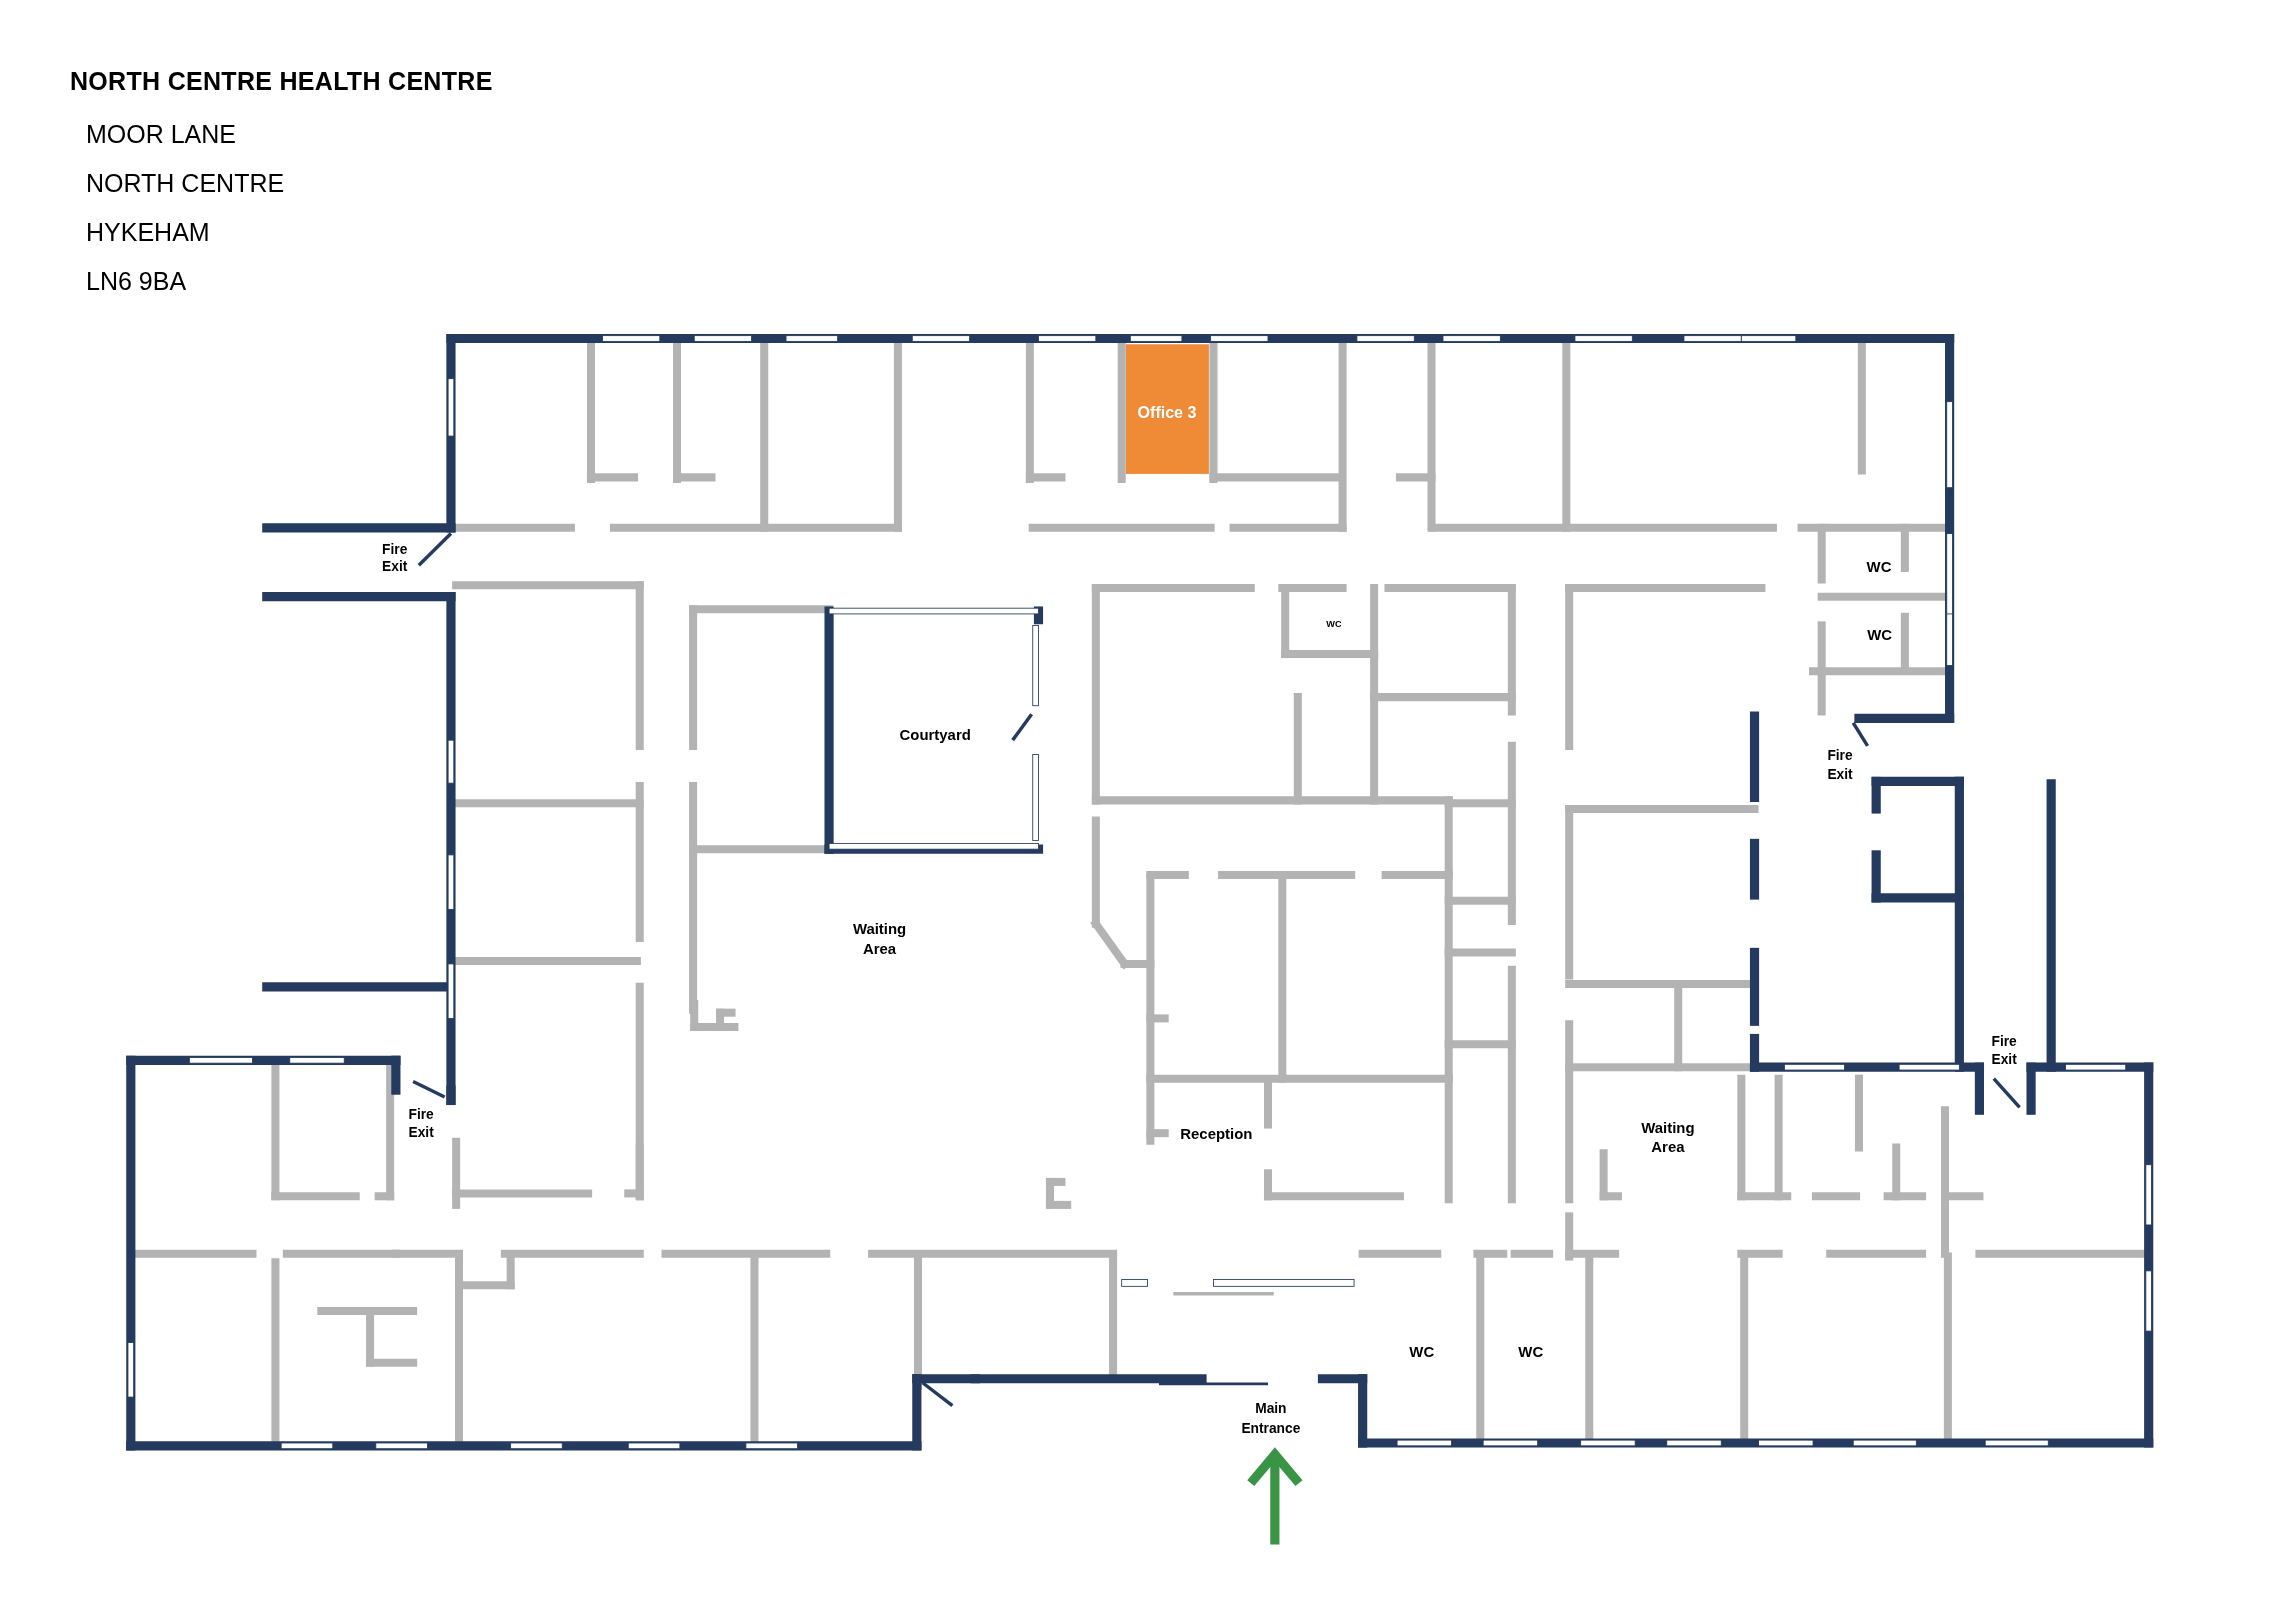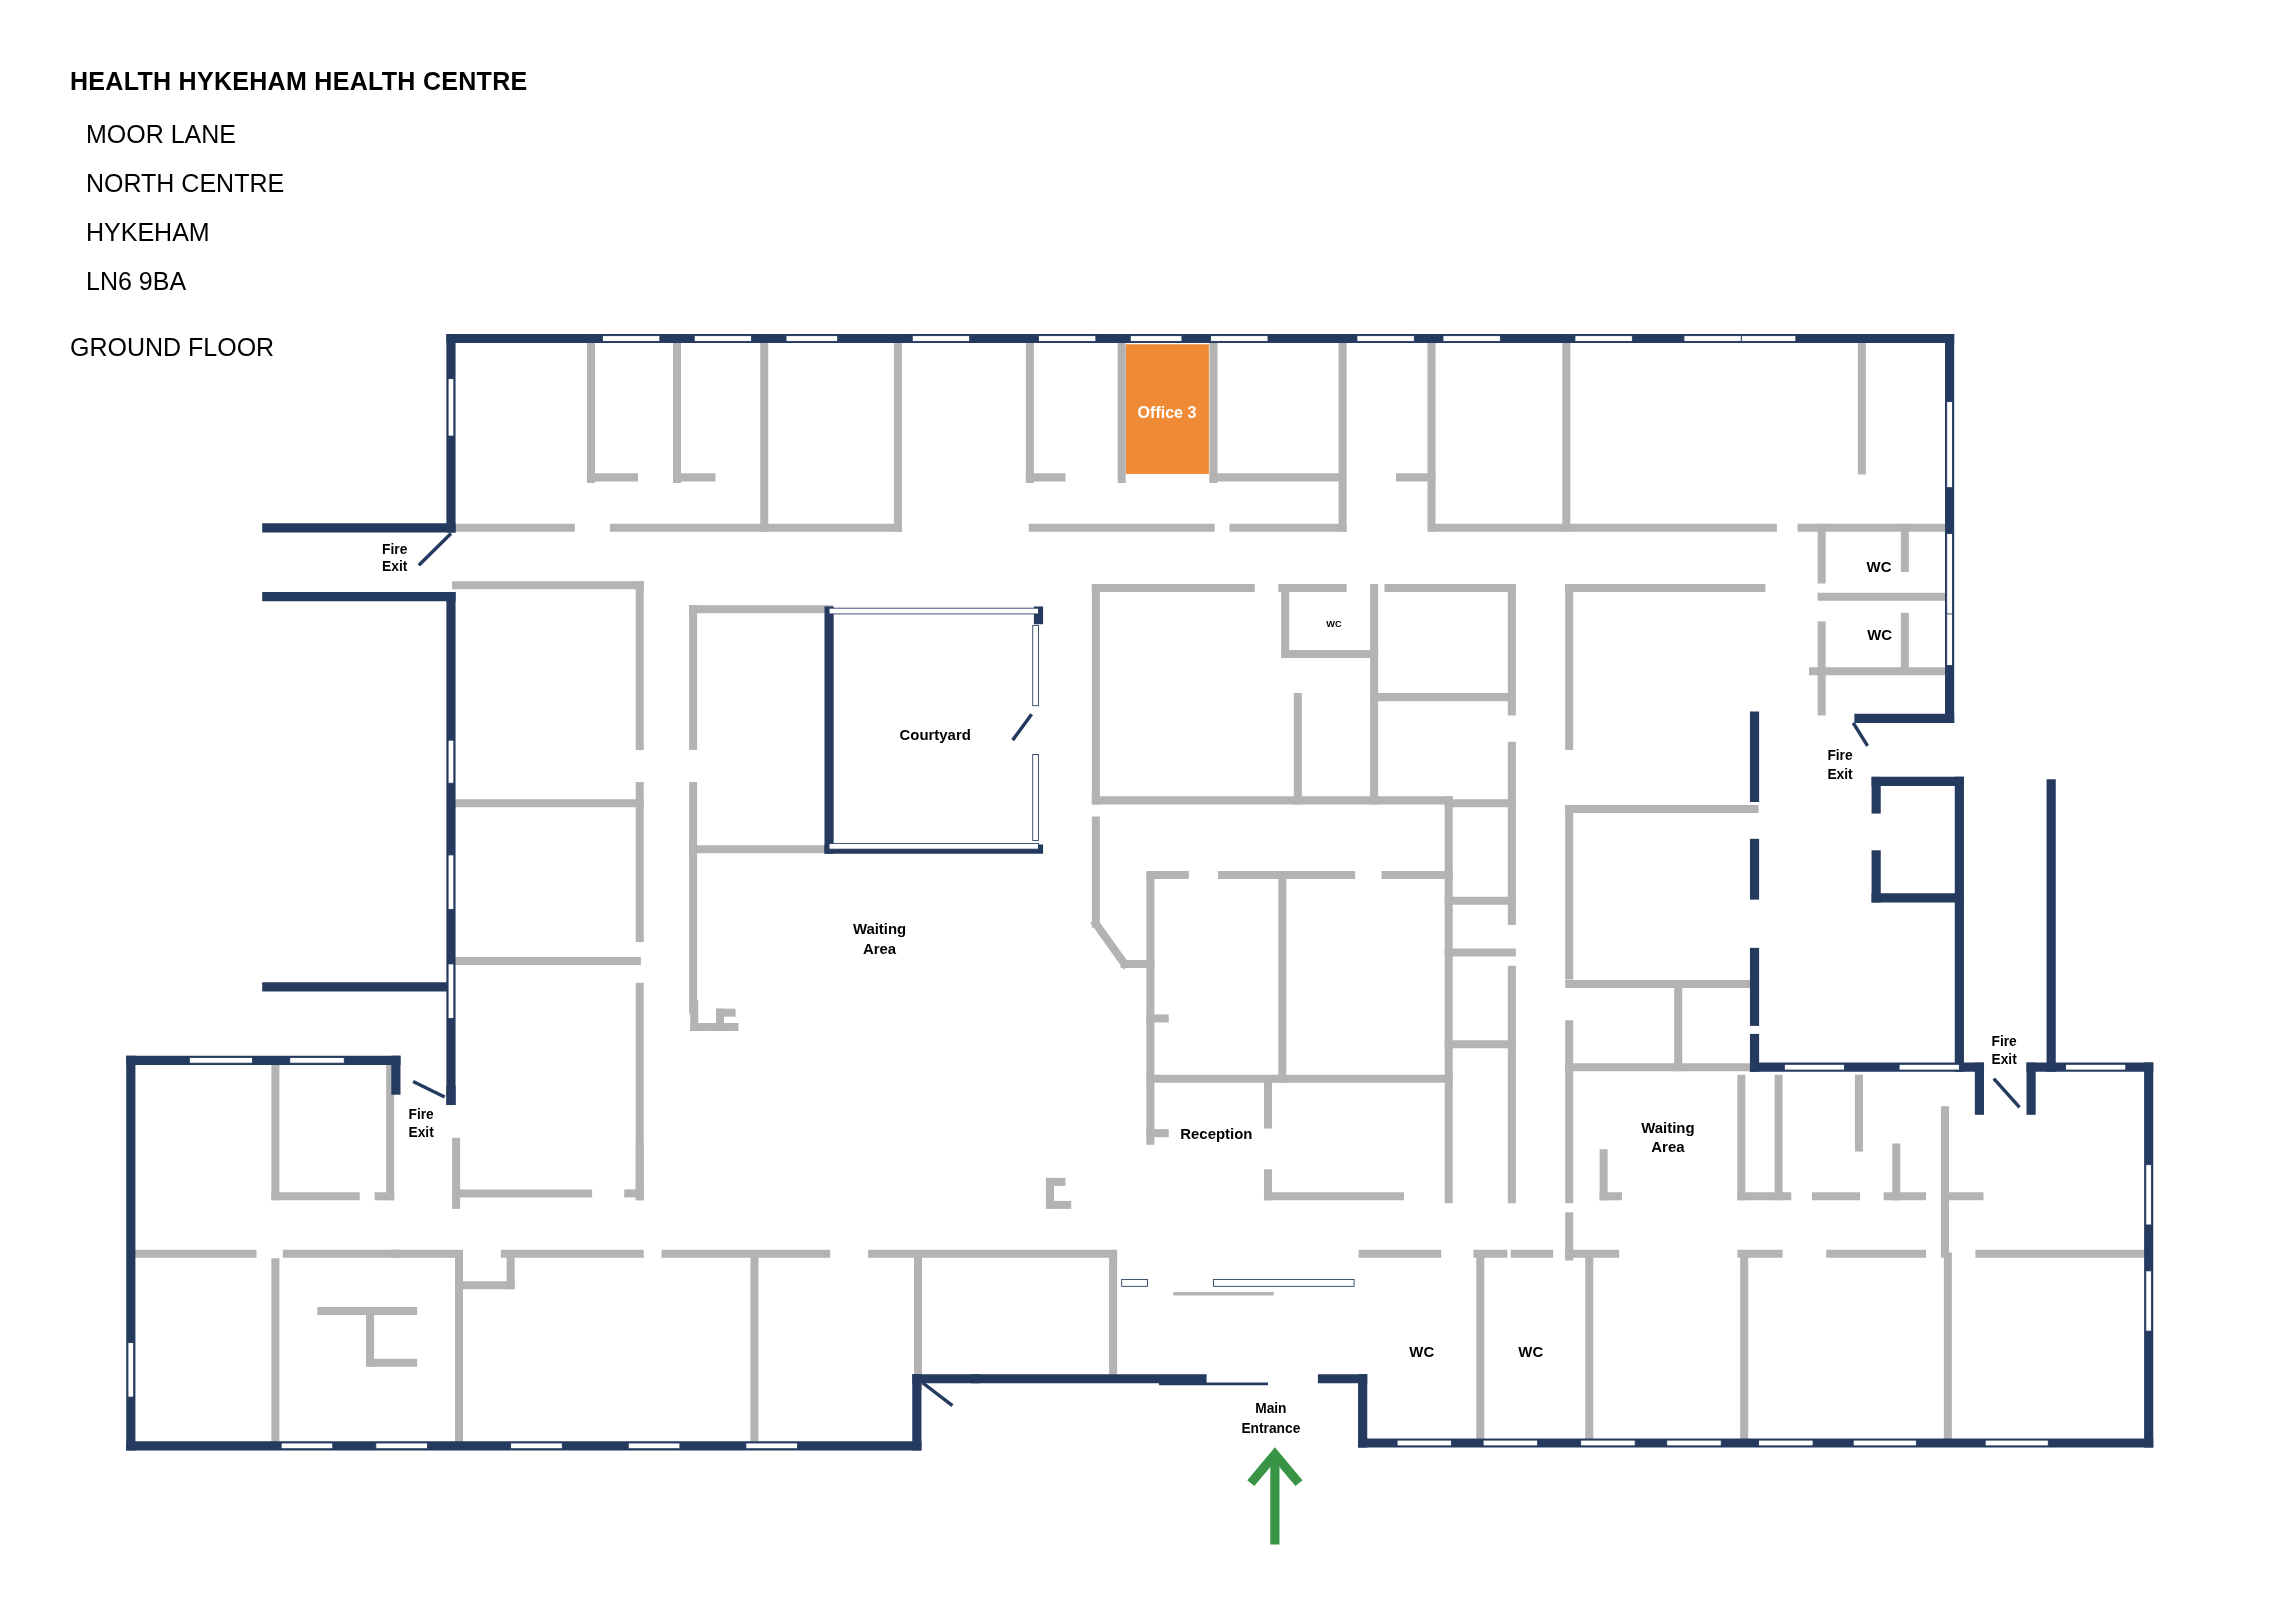--- a/index.html
+++ b/index.html
@@ -9,26 +9,25 @@
   .header .addr-line { font-size: 25px; line-height: 33px; margin: 16px; }
   .header .floor { font-size: 25px; line-height: 34px; margin-top: 32px; }
   svg#plan { position: absolute; left: 0; top: 0; }
   .lbl { font-family: "Liberation Sans", "DejaVu Sans", sans-serif; font-weight: bold; fill: #000; text-anchor: middle; }
   .lbl-white { fill: #ffffff; }
 </style>
 </head>
 <body>
 
 <div class="header">
-  <div class="title">HEALTH HYKEHAM HEALTH CENTRE</div>
+  <div class="title">NORTH CENTRE HEALTH CENTRE</div>
   <div class="addr-line">MOOR LANE</div>
   <div class="addr-line">NORTH CENTRE</div>
   <div class="addr-line">HYKEHAM</div>
   <div class="addr-line">LN6 9BA</div>
-  <div class="floor">GROUND FLOOR</div>
 </div>
 
 <svg id="plan" width="2295" height="1622" viewBox="0 0 4000 2827">
   <rect x="1962" y="600" width="145" height="226" fill="#ef8a36"></rect>
   <g id="int-walls" stroke="#b3b3b3" stroke-width="14" stroke-linecap="square" fill="none">
       <line x1="1030" y1="600" x2="1030" y2="835"></line>
       <line x1="1180" y1="600" x2="1180" y2="835"></line>
       <line x1="1332" y1="600" x2="1332" y2="920"></line>
       <line x1="1565" y1="600" x2="1565" y2="920"></line>
       <line x1="1795" y1="600" x2="1795" y2="835"></line>

